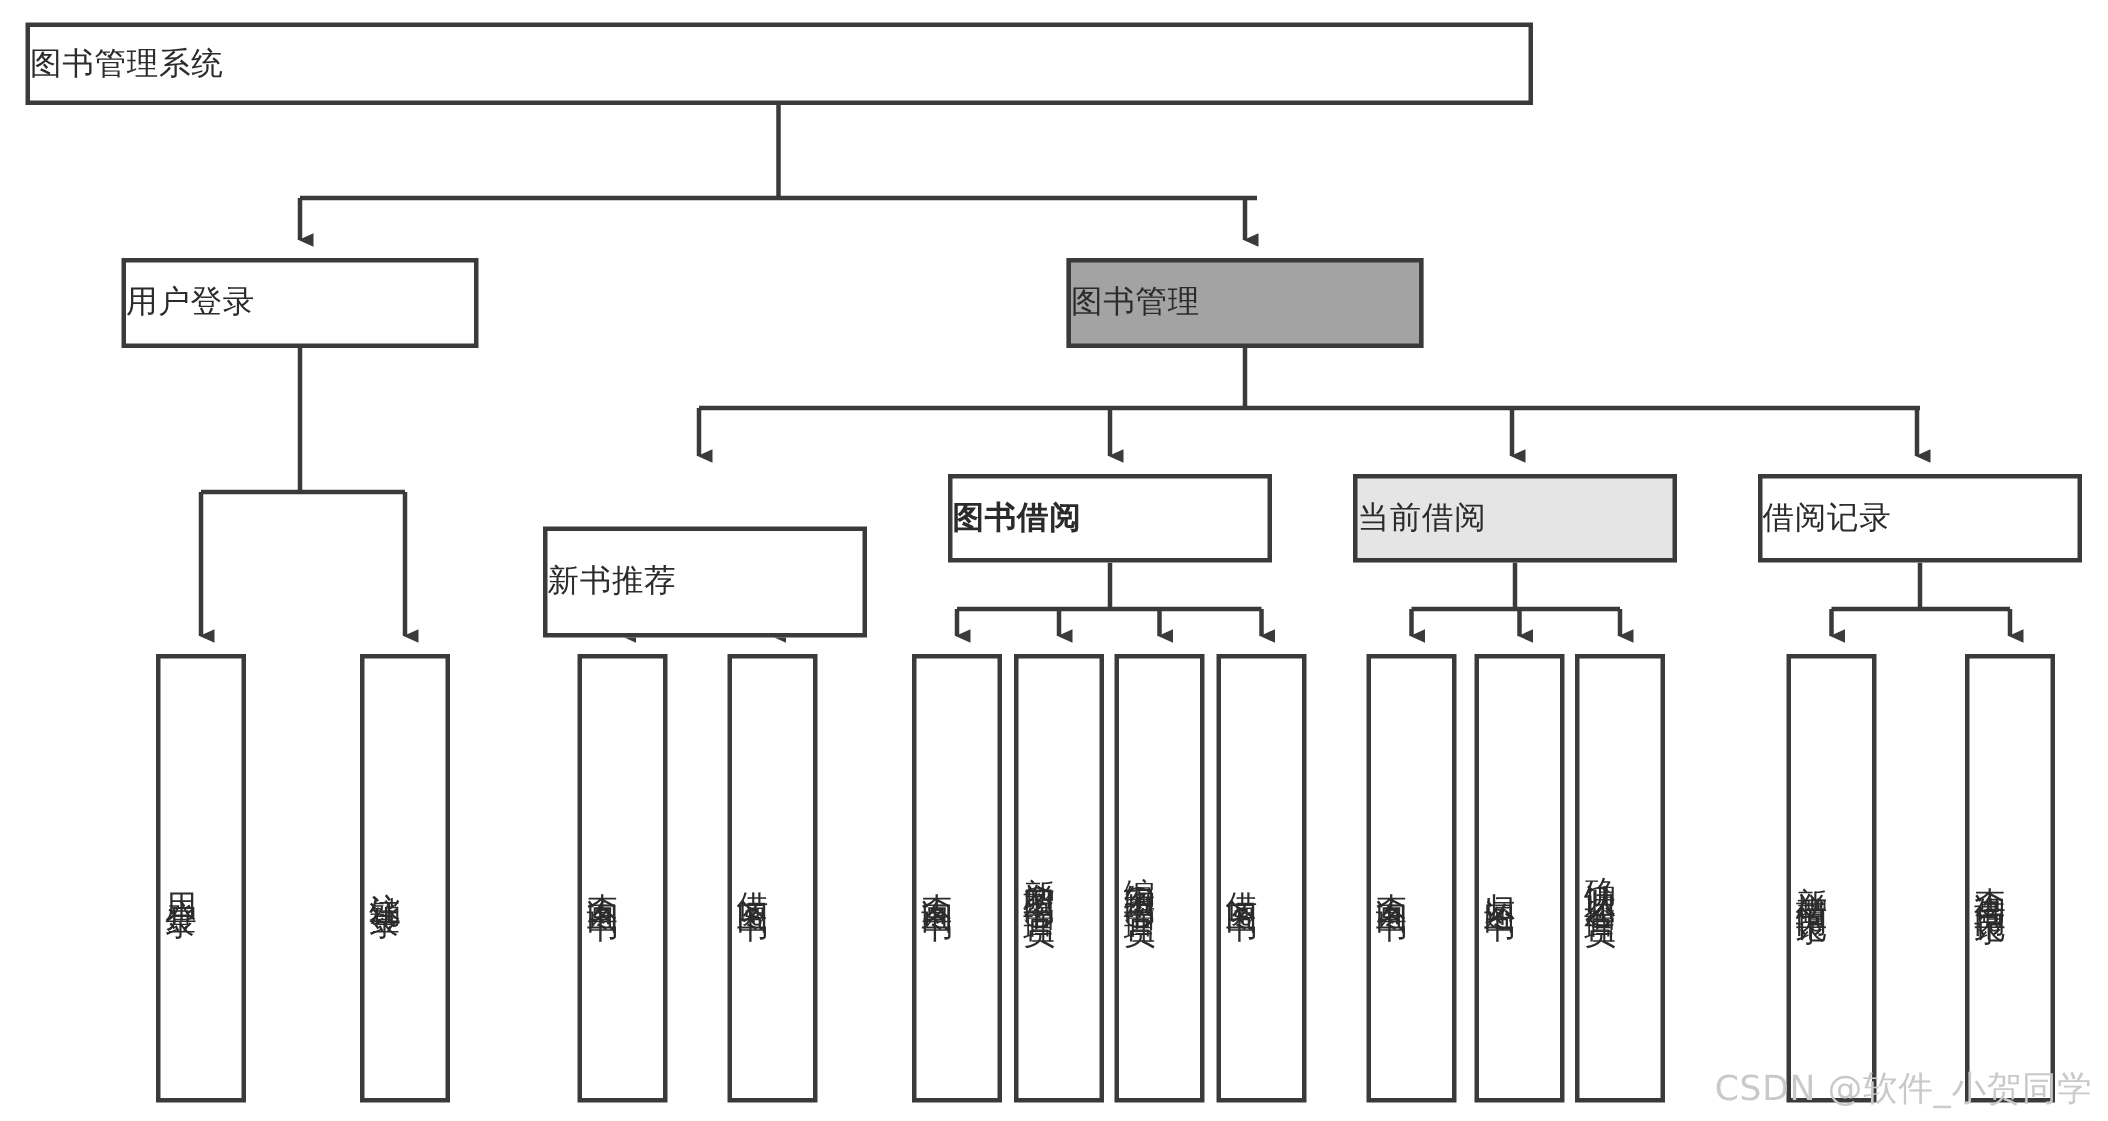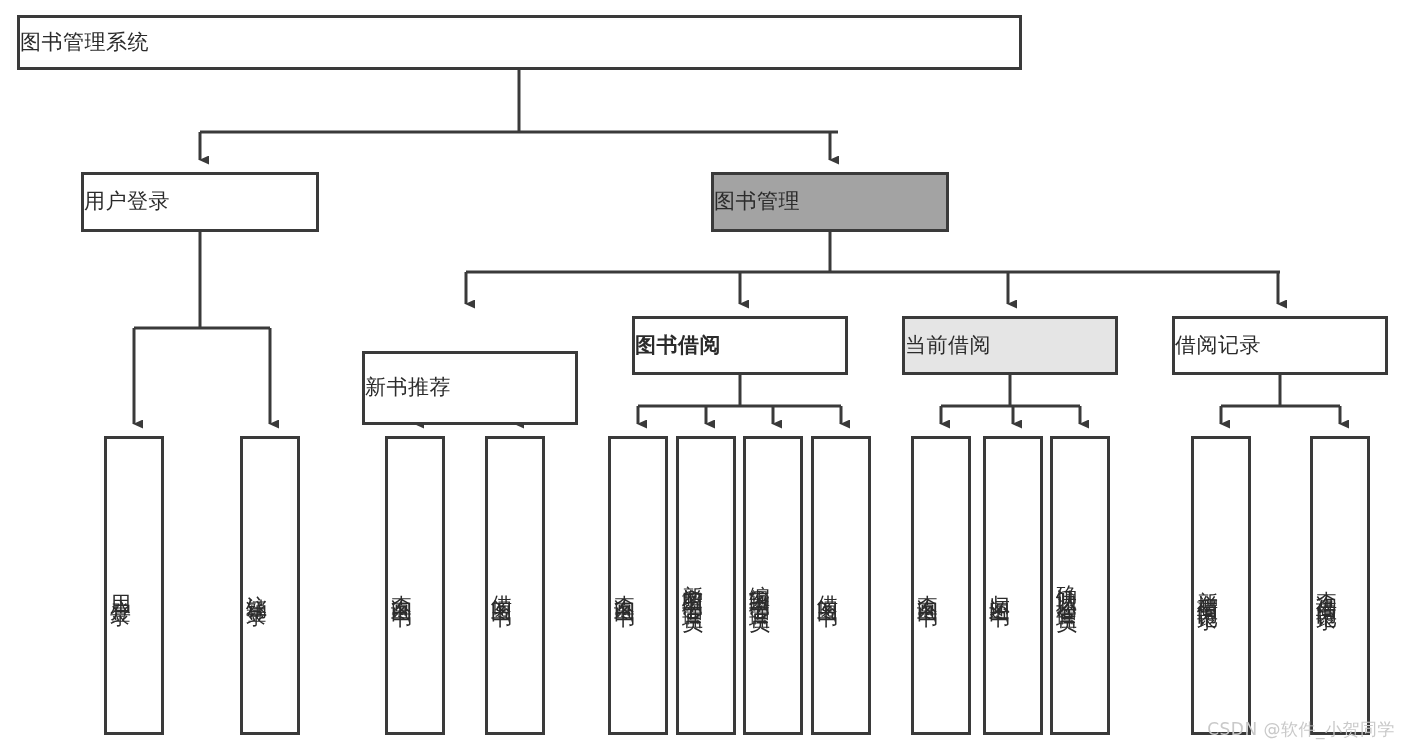--- a/index.html
+++ b/index.html
@@ -47,21 +47,21 @@
     letter-spacing: 4px;
     font-size: 21px;
     white-space: normal;
     max-height: 100%;
   }
   .watermark {
     position: absolute;
     right: 10px;
     bottom: 6px;
     color: #c9c9c9;
-    font-size: 17px;
+    font-size: 23px;
     letter-spacing: 0.5px;
     white-space: nowrap;
     pointer-events: none;
     text-align: right;
   }
 </style>
 </head>
 <body>
 
 <div id="diagram-root" style="background: rgb(255, 255, 255);">

